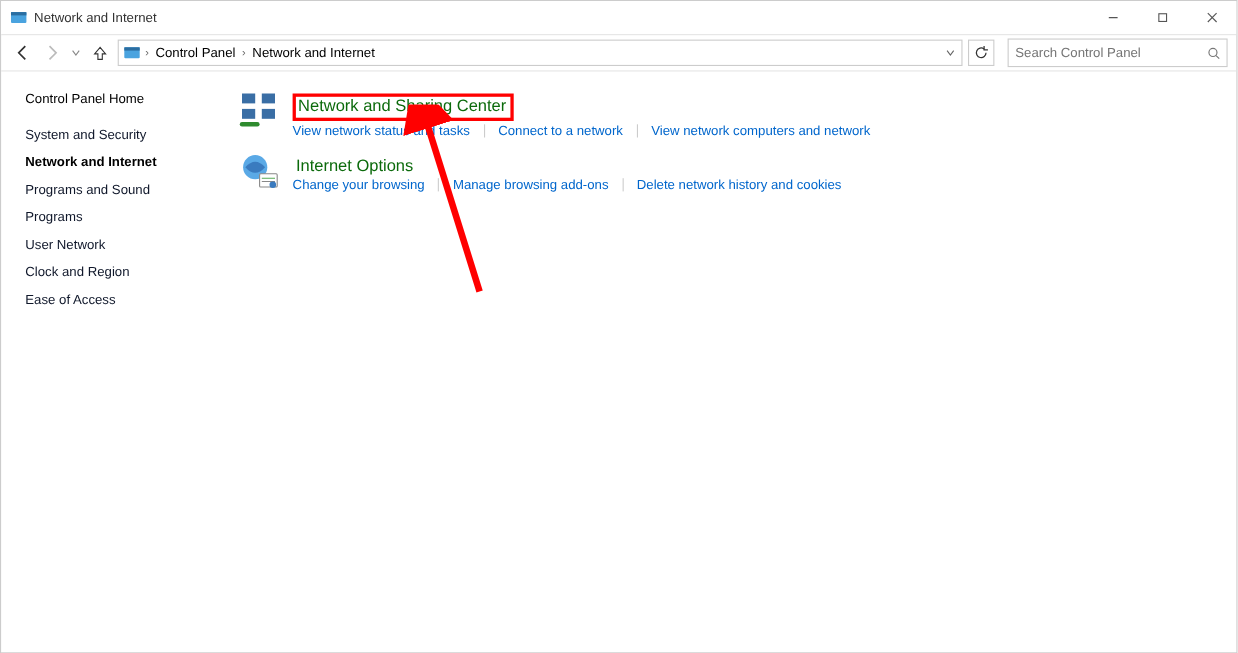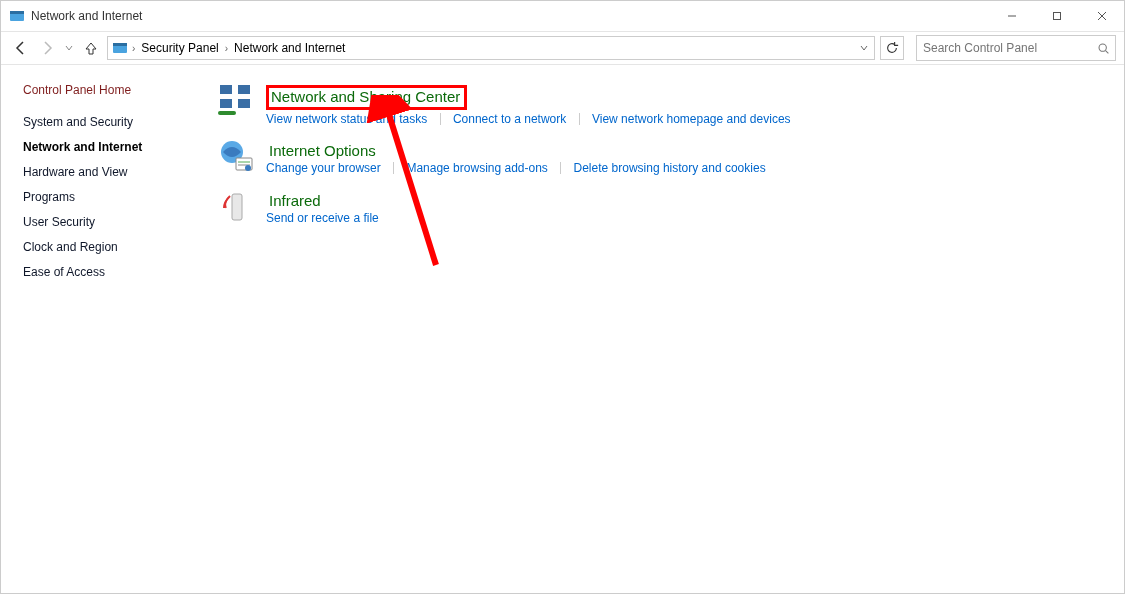--- a/index.html
+++ b/index.html
@@ -100,21 +100,21 @@
   }
   .sidebar a {
     display:block;
     color: #0f172a;
     text-decoration: none;
     margin-bottom: 11px;
     font-size: 12px;
     cursor: pointer;
   }
   .sidebar a.active { font-weight: bold; color:#000; }
-  .sidebar a.home { color:#7f1d1d; margin-bottom:18px; }
+  .sidebar a.home { color:#000000; margin-bottom:18px; }
 
   .main {
     flex:1;
     padding: 14px 20px 10px 10px;
     position: relative;
   }
   .category {
     display:flex;
     align-items:flex-start;
     margin-bottom: 10px;
@@ -210,21 +210,21 @@
   </div>
 
   <div class="addrbar">
     <span class="addr-icon">
       <svg viewBox="0 0 16 16">
           <rect x="1" y="3" width="14" height="10" rx="1" fill="#4aa3df"></rect>
           <rect x="1" y="3" width="14" height="3" fill="#2b6ea1"></rect>
         </svg>
     </span>
     <span class="sep">›</span>
-    <span class="crumb">Security Panel</span>
+    <span class="crumb">Control Panel</span>
     <span class="sep">›</span>
     <span class="crumb">Network and Internet</span>
     <span class="fill"></span>
     <span class="addr-dd">
       <svg width="8" height="8" viewBox="0 0 8 8">
           <path d="M1 2 L4 6 L7 2" fill="none" stroke="currentColor" stroke-width="1"></path>
         </svg>
     </span>
   </div>
   <div class="refresh">
@@ -243,23 +243,23 @@
         </svg>
     </span>
   </div>
 </div>
 
 <div class="body">
   <div class="sidebar">
     <a class="home">Control Panel Home</a>
     <a>System and Security</a>
     <a class="active">Network and Internet</a>
-    <a>Hardware and View</a>
+    <a>Programs and Sound</a>
     <a>Programs</a>
-    <a>User Security</a>
+    <a>User Network</a>
     <a>Clock and Region</a>
     <a>Ease of Access</a>
   </div>
 
   <div class="main">
 
     <div class="category">
       <span class="cat-icon">
         <svg viewBox="0 0 40 40">
           <rect x="4" y="6" width="12" height="9" fill="#3a6ea5"></rect>
@@ -269,63 +269,48 @@
           <rect x="2" y="32" width="18" height="4" rx="2" fill="#2e8b2e"></rect>
         </svg>
       </span>
       <div class="cat-body">
         <span class="cat-title highlighted">Network and Sharing Center</span>
         <div class="subs">
           <a class="sublink">View network status and tasks</a>
           <span class="divider"></span>
           <a class="sublink">Connect to a network</a>
           <span class="divider"></span>
-          <a class="sublink">View network homepage and devices</a>
+          <a class="sublink">View network computers and network</a>
         </div>
       </div>
     </div>
 
     <div class="category">
       <span class="cat-icon">
         <svg viewBox="0 0 40 40">
           <circle cx="16" cy="16" r="11" fill="#5aa9e6"></circle>
           <path d="M7 16 Q16 6 25 16 Q16 26 7 16" fill="#3a7bbf"></path>
           <rect x="20" y="22" width="16" height="12" rx="1" fill="#fff" stroke="#888"></rect>
           <line x1="22" y1="26" x2="34" y2="26" stroke="#5a5"></line>
           <line x1="22" y1="29" x2="34" y2="29" stroke="#888"></line>
           <circle cx="32" cy="32" r="3" fill="#3a7bbf"></circle>
         </svg>
       </span>
       <div class="cat-body">
         <span class="cat-title">Internet Options</span>
         <div class="subs">
-          <a class="sublink">Change your browser</a>
+          <a class="sublink">Change your browsing</a>
           <span class="divider"></span>
           <a class="sublink">Manage browsing add-ons</a>
           <span class="divider"></span>
-          <a class="sublink">Delete browsing history and cookies</a>
+          <a class="sublink">Delete network history and cookies</a>
         </div>
       </div>
     </div>
 
-    <div class="category">
-      <span class="cat-icon">
-        <svg viewBox="0 0 40 40">
-          <rect x="16" y="8" width="10" height="26" rx="2" fill="#e8e8e8" stroke="#aaa"></rect>
-          <path d="M14 10 Q8 16 8 22" fill="none" stroke="#d33" stroke-width="2"></path>
-          <path d="M12 12 Q8 17 10 22" fill="none" stroke="#d33" stroke-width="1.5"></path>
-        </svg>
-      </span>
-      <div class="cat-body">
-        <span class="cat-title">Infrared</span>
-        <div class="subs">
-          <a class="sublink">Send or receive a file</a>
-        </div>
-      </div>
-    </div>
 
     <svg class="annotation-arrow" style="left:160px; top:30px;" width="100" height="180" viewBox="0 0 100 180">
       <defs>
         <marker id="arrowhead" markerWidth="8" markerHeight="8" refX="2" refY="4" orient="auto">
           <polygon points="0 0, 8 4, 0 8" fill="#ff0000"></polygon>
         </marker>
       </defs>
       <line x1="70" y1="170" x2="20" y2="10" stroke="#ff0000" stroke-width="6" marker-end="url(#arrowhead)"></line>
     </svg>
 

